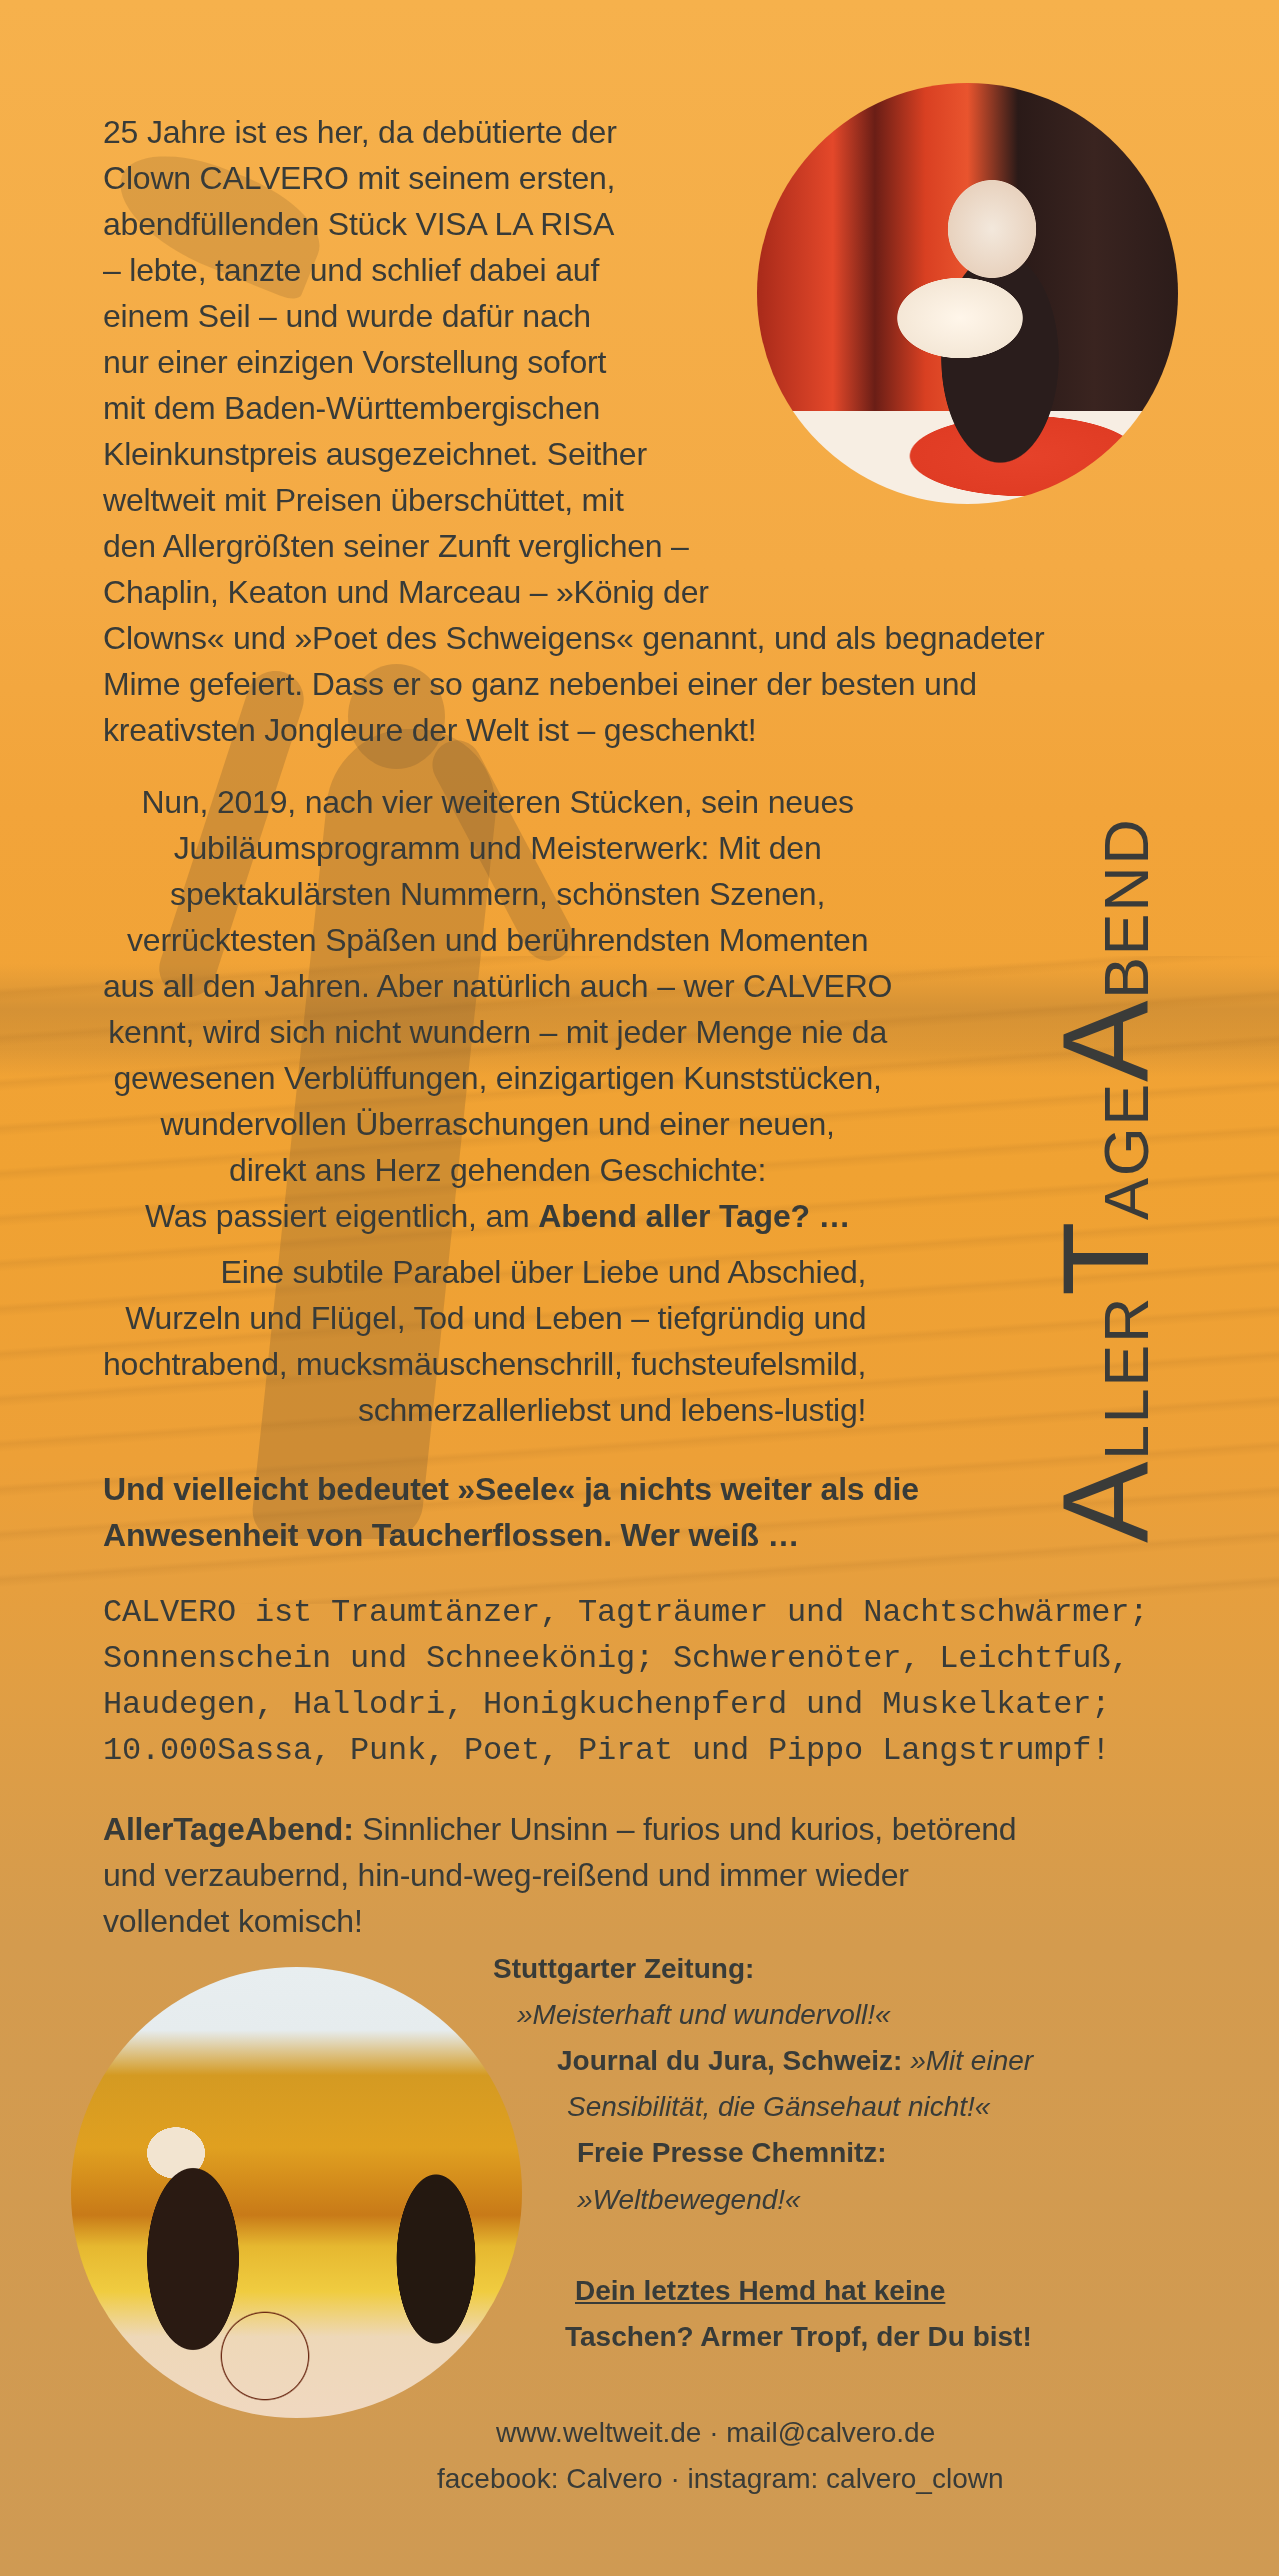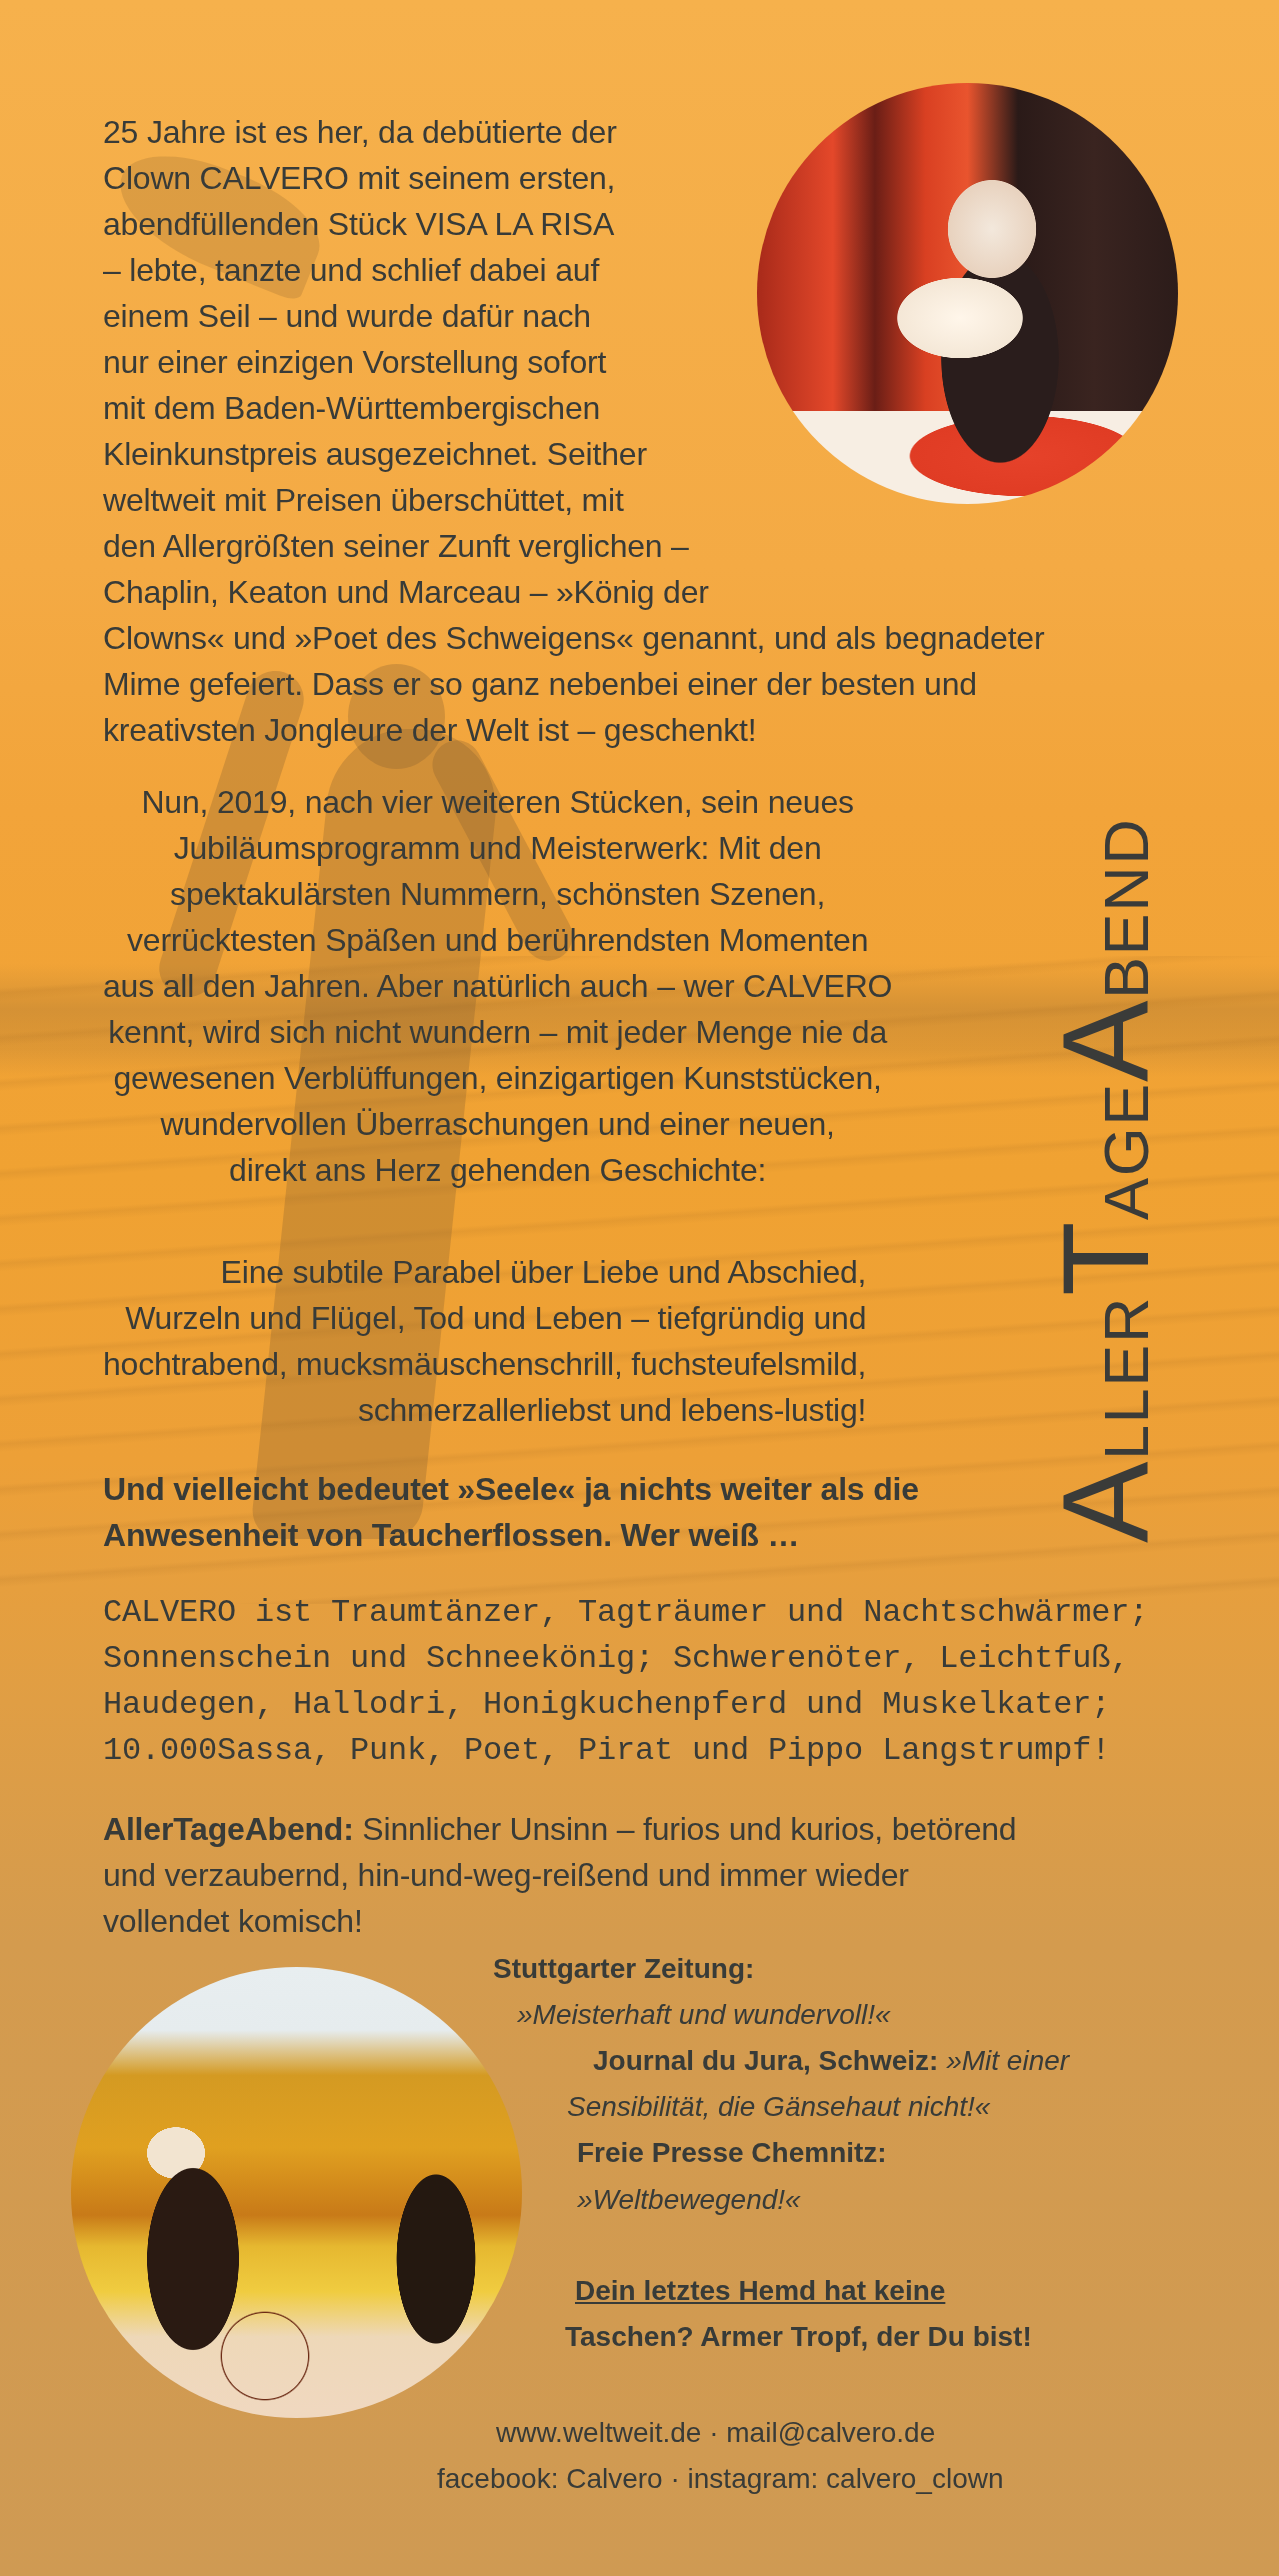--- a/index.html
+++ b/index.html
@@ -121,20 +121,21 @@
 <div id="p2" class="text-block">
   <p>Nun, 2019, nach vier weiteren Stücken, sein neues
 Jubiläumsprogramm und Meisterwerk: Mit den
 spektakulärsten Nummern, schönsten Szenen,
 verrücktesten Späßen und berührendsten Momenten
 aus all den Jahren. Aber natürlich auch – wer CALVERO
 kennt, wird sich nicht wundern – mit jeder Menge nie da
 gewesenen Verblüffungen, einzigartigen Kunststücken,
 wundervollen Überraschungen und einer neuen,
 direkt ans Herz gehenden Geschichte:</p>
+  <p><span>Was passiert eigentlich, am </span><span class="b">Abend aller Tage? …</span></p>
 </div>
 
 <div id="p3" class="text-block">
   <p>Eine subtile Parabel über Liebe und Abschied,
 Wurzeln und Flügel, Tod und Leben – tiefgründig und
 hochtrabend, mucksmäuschenschrill, fuchsteufelsmild,
 schmerzallerliebst und lebens-lustig!</p>
 </div>
 
 <div id="p4" class="text-block b">
@@ -151,21 +152,21 @@
 
 <div id="p6" class="text-block">
   <p><span class="b">AllerTageAbend:</span><span> Sinnlicher Unsinn – furios und kurios, betörend
 und verzaubernd, hin-und-weg-reißend und immer wieder
 vollendet komisch!</span></p>
 </div>
 
 <div class="quotes">
   <div class="q-line b" style="left:493px; top:1946px;">Stuttgarter Zeitung:</div>
   <div class="q-line i" style="left:517px; top:1992px;">»Meisterhaft und wundervoll!«</div>
-  <div class="q-line" style="left:557px; top:2038px;margin-left:36px;"><span class="b">Journal du Jura, Schweiz:</span><span class="i"> »Mit einer</span></div>
+  <div class="q-line" style="left:557px; top:2038px;"><span class="b">Journal du Jura, Schweiz:</span><span class="i"> »Mit einer</span></div>
   <div class="q-line i" style="left:567px; top:2084px;">Sensibilität, die Gänsehaut nicht!«</div>
   <div class="q-line b" style="left:577px; top:2130px;">Freie Presse Chemnitz:</div>
   <div class="q-line i" style="left:577px; top:2177px;">»Weltbewegend!«</div>
 
   <div class="q-line b" style="left:575px; top:2268px;text-decoration:underline;">Dein letztes Hemd hat keine</div>
   <div class="q-line b" style="left:565px; top:2314px;">Taschen? Armer Tropf, der Du bist!</div>
 </div>
 
 <div class="contact" style="left:496px; top:2410px;">
   <span>www.weltweit.de</span><span> · </span><span>mail@calvero.de</span>

